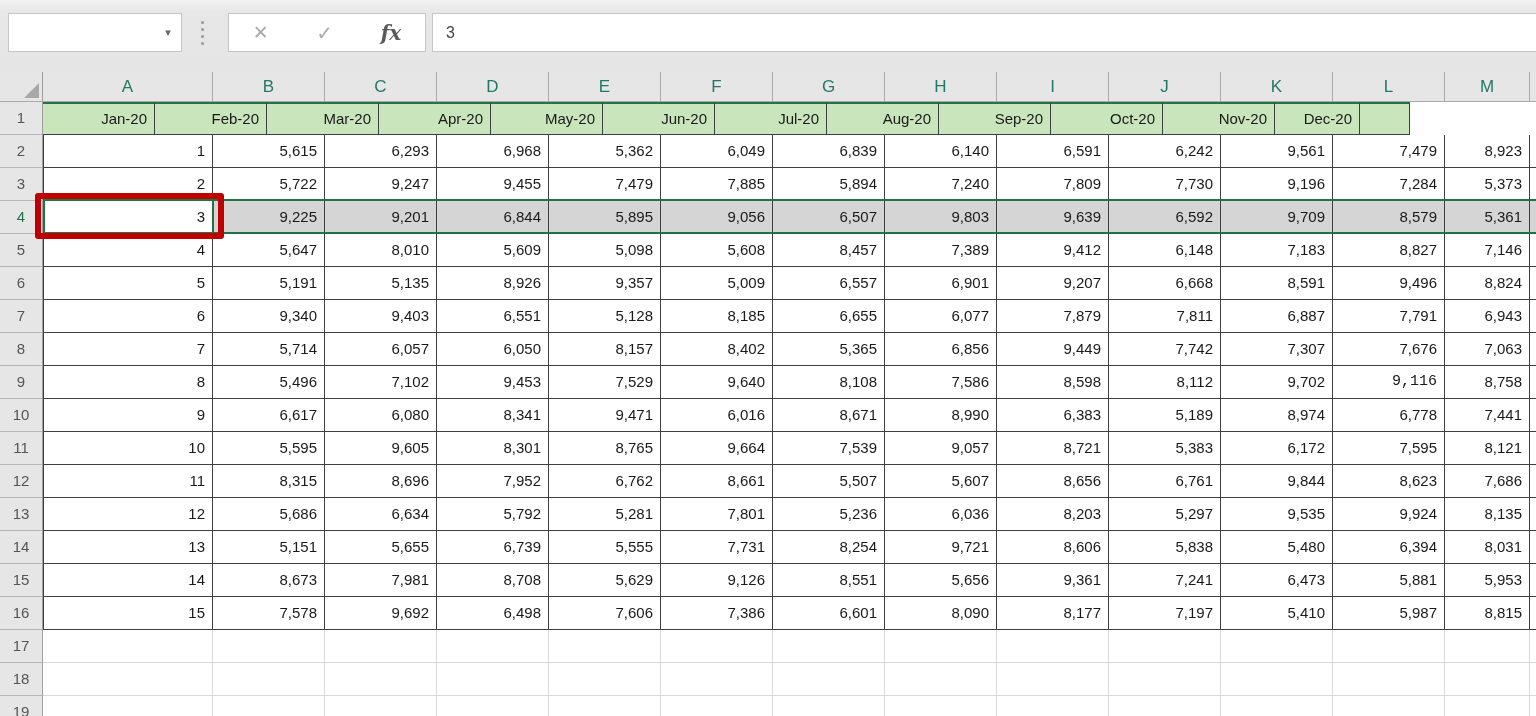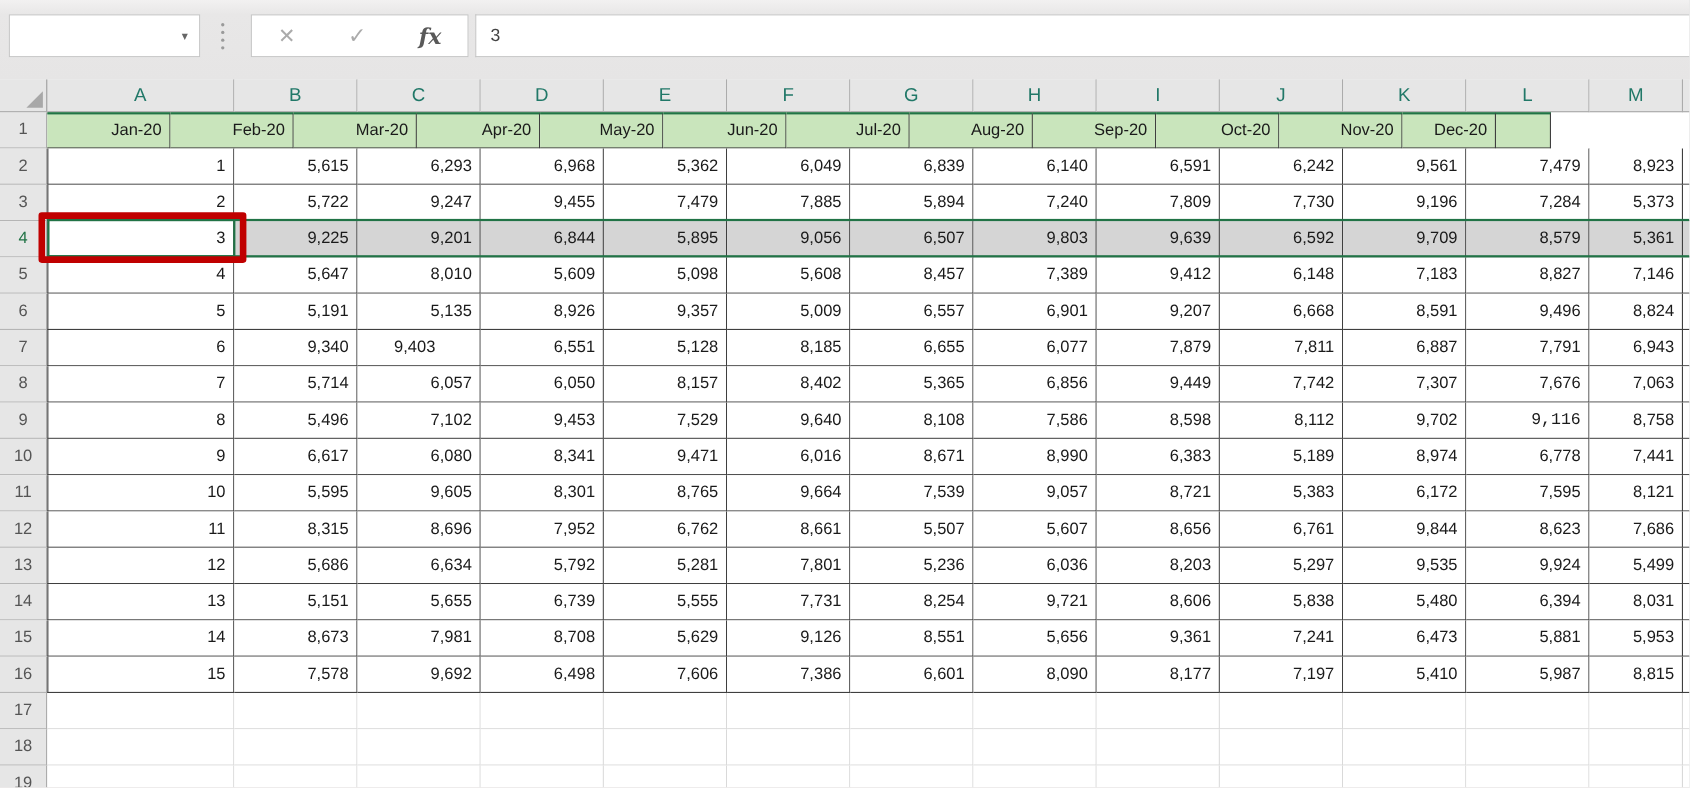--- a/index.html
+++ b/index.html
@@ -210,21 +210,21 @@
           <div class="cell drow" style="width: 112px;">6,668</div>
           <div class="cell drow" style="width: 112px;">8,591</div>
           <div class="cell drow" style="width: 112px;">9,496</div>
           <div class="cell drow" style="width: 85px;">8,824</div>
           <div class="cell drow" style="width: 50px;"></div>
         </div>
         <div class="crow">
           <div class="rh">7</div>
           <div class="cell drow firstcol" style="width: 170px;">6</div>
           <div class="cell drow" style="width: 112px;">9,340</div>
-          <div class="cell drow" style="width: 112px; text-align: center;">9,403</div>
+          <div class="cell drow" style="width: 112px;">9,403</div>
           <div class="cell drow" style="width: 112px;">6,551</div>
           <div class="cell drow" style="width: 112px;">5,128</div>
           <div class="cell drow" style="width: 112px;">8,185</div>
           <div class="cell drow" style="width: 112px;">6,655</div>
           <div class="cell drow" style="width: 112px;">6,077</div>
           <div class="cell drow" style="width: 112px;">7,879</div>
           <div class="cell drow" style="width: 112px;">7,811</div>
           <div class="cell drow" style="width: 112px;">6,887</div>
           <div class="cell drow" style="width: 112px;">7,791</div>
           <div class="cell drow" style="width: 85px;">6,943</div>
@@ -322,21 +322,21 @@
           <div class="cell drow" style="width: 112px;">6,634</div>
           <div class="cell drow" style="width: 112px;">5,792</div>
           <div class="cell drow" style="width: 112px;">5,281</div>
           <div class="cell drow" style="width: 112px;">7,801</div>
           <div class="cell drow" style="width: 112px;">5,236</div>
           <div class="cell drow" style="width: 112px;">6,036</div>
           <div class="cell drow" style="width: 112px;">8,203</div>
           <div class="cell drow" style="width: 112px;">5,297</div>
           <div class="cell drow" style="width: 112px;">9,535</div>
           <div class="cell drow" style="width: 112px;">9,924</div>
-          <div class="cell drow" style="width: 85px;">5,499</div>
+          <div class="cell drow" style="width: 85px;">8,135</div>
           <div class="cell drow" style="width: 50px;"></div>
         </div>
         <div class="crow">
           <div class="rh">14</div>
           <div class="cell drow firstcol" style="width: 170px;">13</div>
           <div class="cell drow" style="width: 112px;">5,151</div>
           <div class="cell drow" style="width: 112px;">5,655</div>
           <div class="cell drow" style="width: 112px;">6,739</div>
           <div class="cell drow" style="width: 112px;">5,555</div>
           <div class="cell drow" style="width: 112px;">7,731</div>

